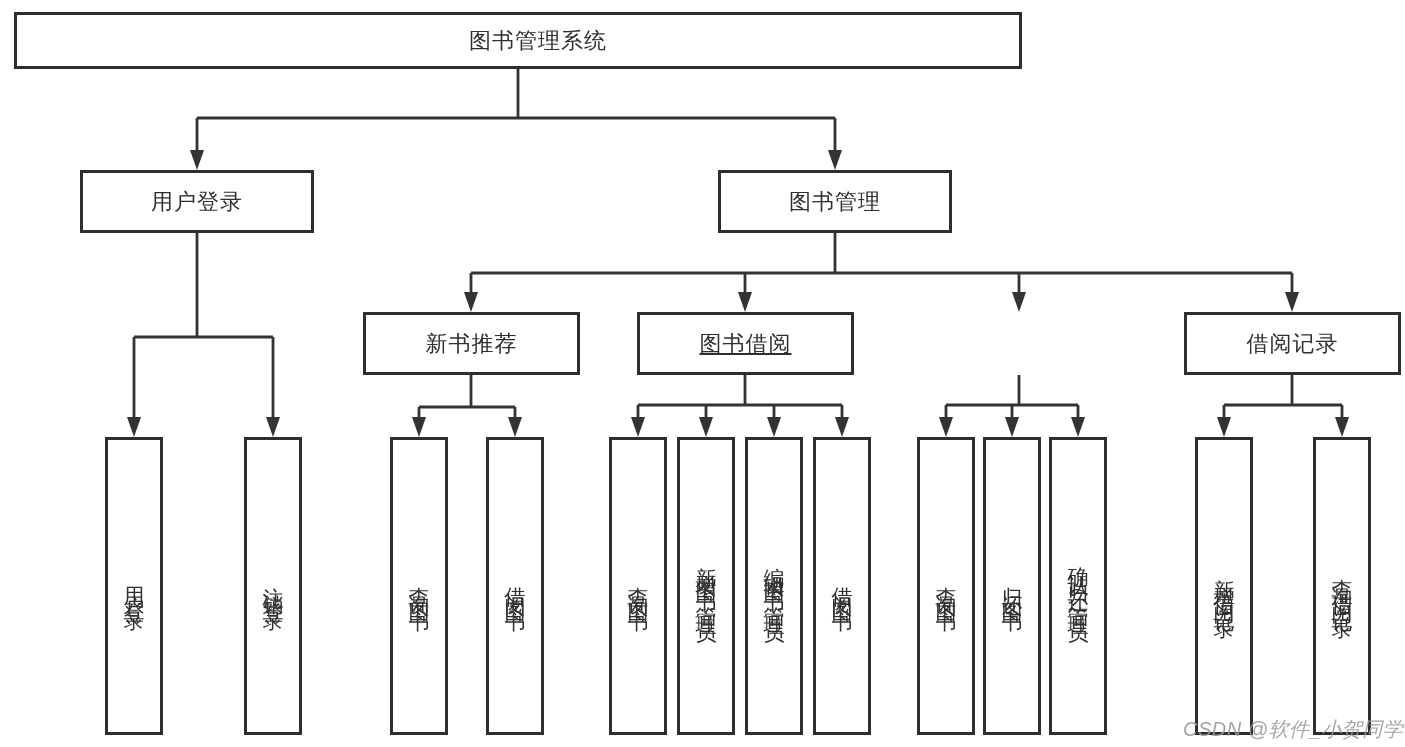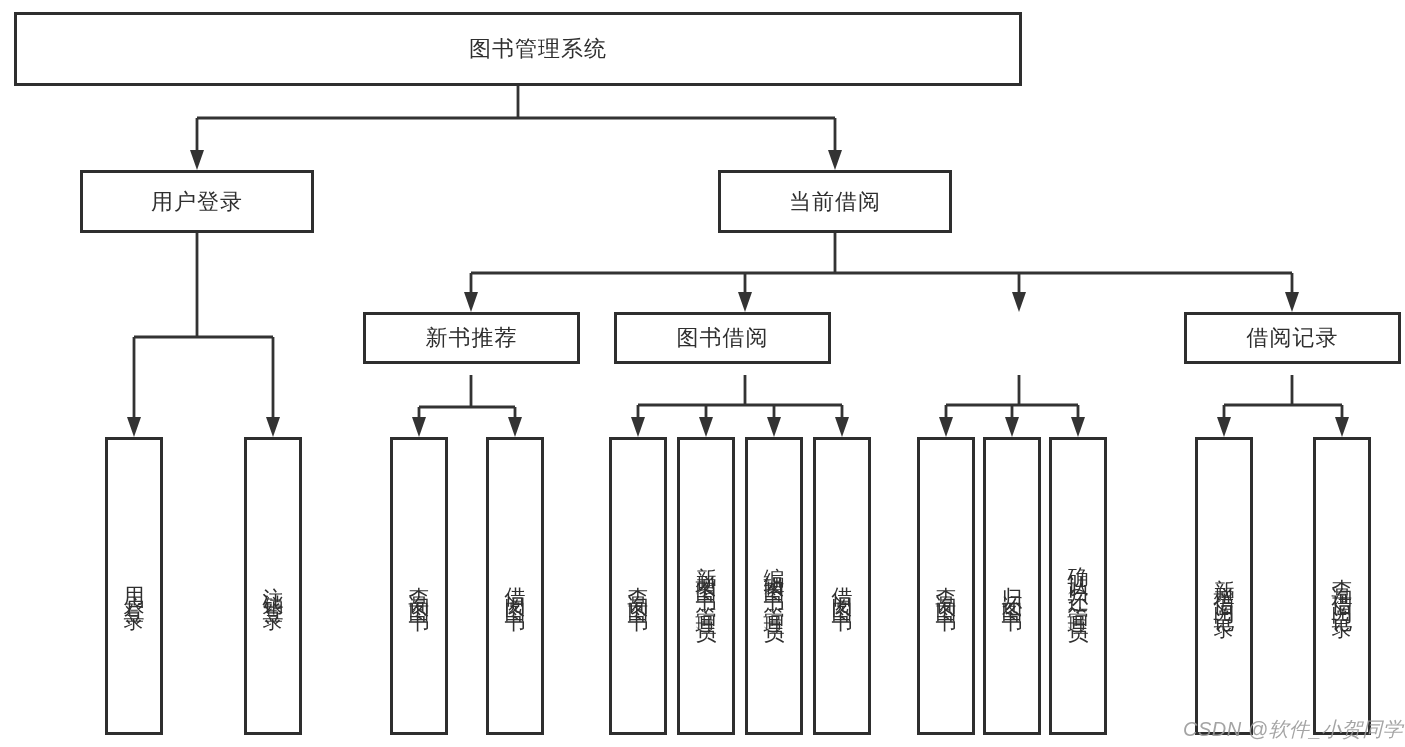--- a/index.html
+++ b/index.html
@@ -20,23 +20,23 @@
     color:var(--text);
   }
   .node .lbl{
     font-size:22px; font-weight:500; letter-spacing:1px; white-space:nowrap;
   }
   .leaf .lbl{
     writing-mode:vertical-rl; text-orientation:mixed;
     font-size:21px; letter-spacing:8px; line-height:1;
     padding-left:1px;
   }
-  .root-box   {left:14px;  top:12px;  width:1008px; height:74px;padding-left:40px;}
+  .root-box   {left:14px;  top:12px;  width:1008px; height:57px;padding-left:40px;}
   .lvl2       {top:170px;  height:63px; width:234px;}
-  .lvl3       {top:312px;  height:52px; width:217px;text-align:center;}
+  .lvl3       {top:312px;  height:63px; width:217px;text-align:center;}
   .leaf       {top:437px;  height:298px; width:58px;}
   .watermark{
     position:absolute; left:1183px; top:716px; width:220px;
     font-size:20px; color:var(--watermark); opacity:.9;
     white-space:nowrap; letter-spacing:0.5px;font-style:italic;
   }
 </style>
 </head>
 <body>
 
@@ -98,27 +98,27 @@
     </svg>
 
   <div class="node root-box">
     <span class="lbl">图书管理系统</span>
   </div>
 
   <div class="node lvl2" style="left:80px;">
     <span class="lbl">用户登录</span>
   </div>
   <div class="node lvl2" style="left:718px;">
-    <span class="lbl">当前借阅</span>
+    <span class="lbl">图书管理</span>
   </div>
 
   <div class="node lvl3" style="left:363px;">
     <span class="lbl">新书推荐</span>
   </div>
-  <div class="node lvl3" style="left:614px;">
+  <div class="node lvl3" style="left:637px;text-decoration:underline;">
     <span class="lbl">图书借阅</span>
   </div>
   <div class="node lvl3" style="left:1184px;">
     <span class="lbl">借阅记录</span>
   </div>
 
   <div class="node leaf" style="left:105px;">
     <span class="lbl">用户登录</span>
   </div>
   <div class="node leaf" style="left:244px;">

